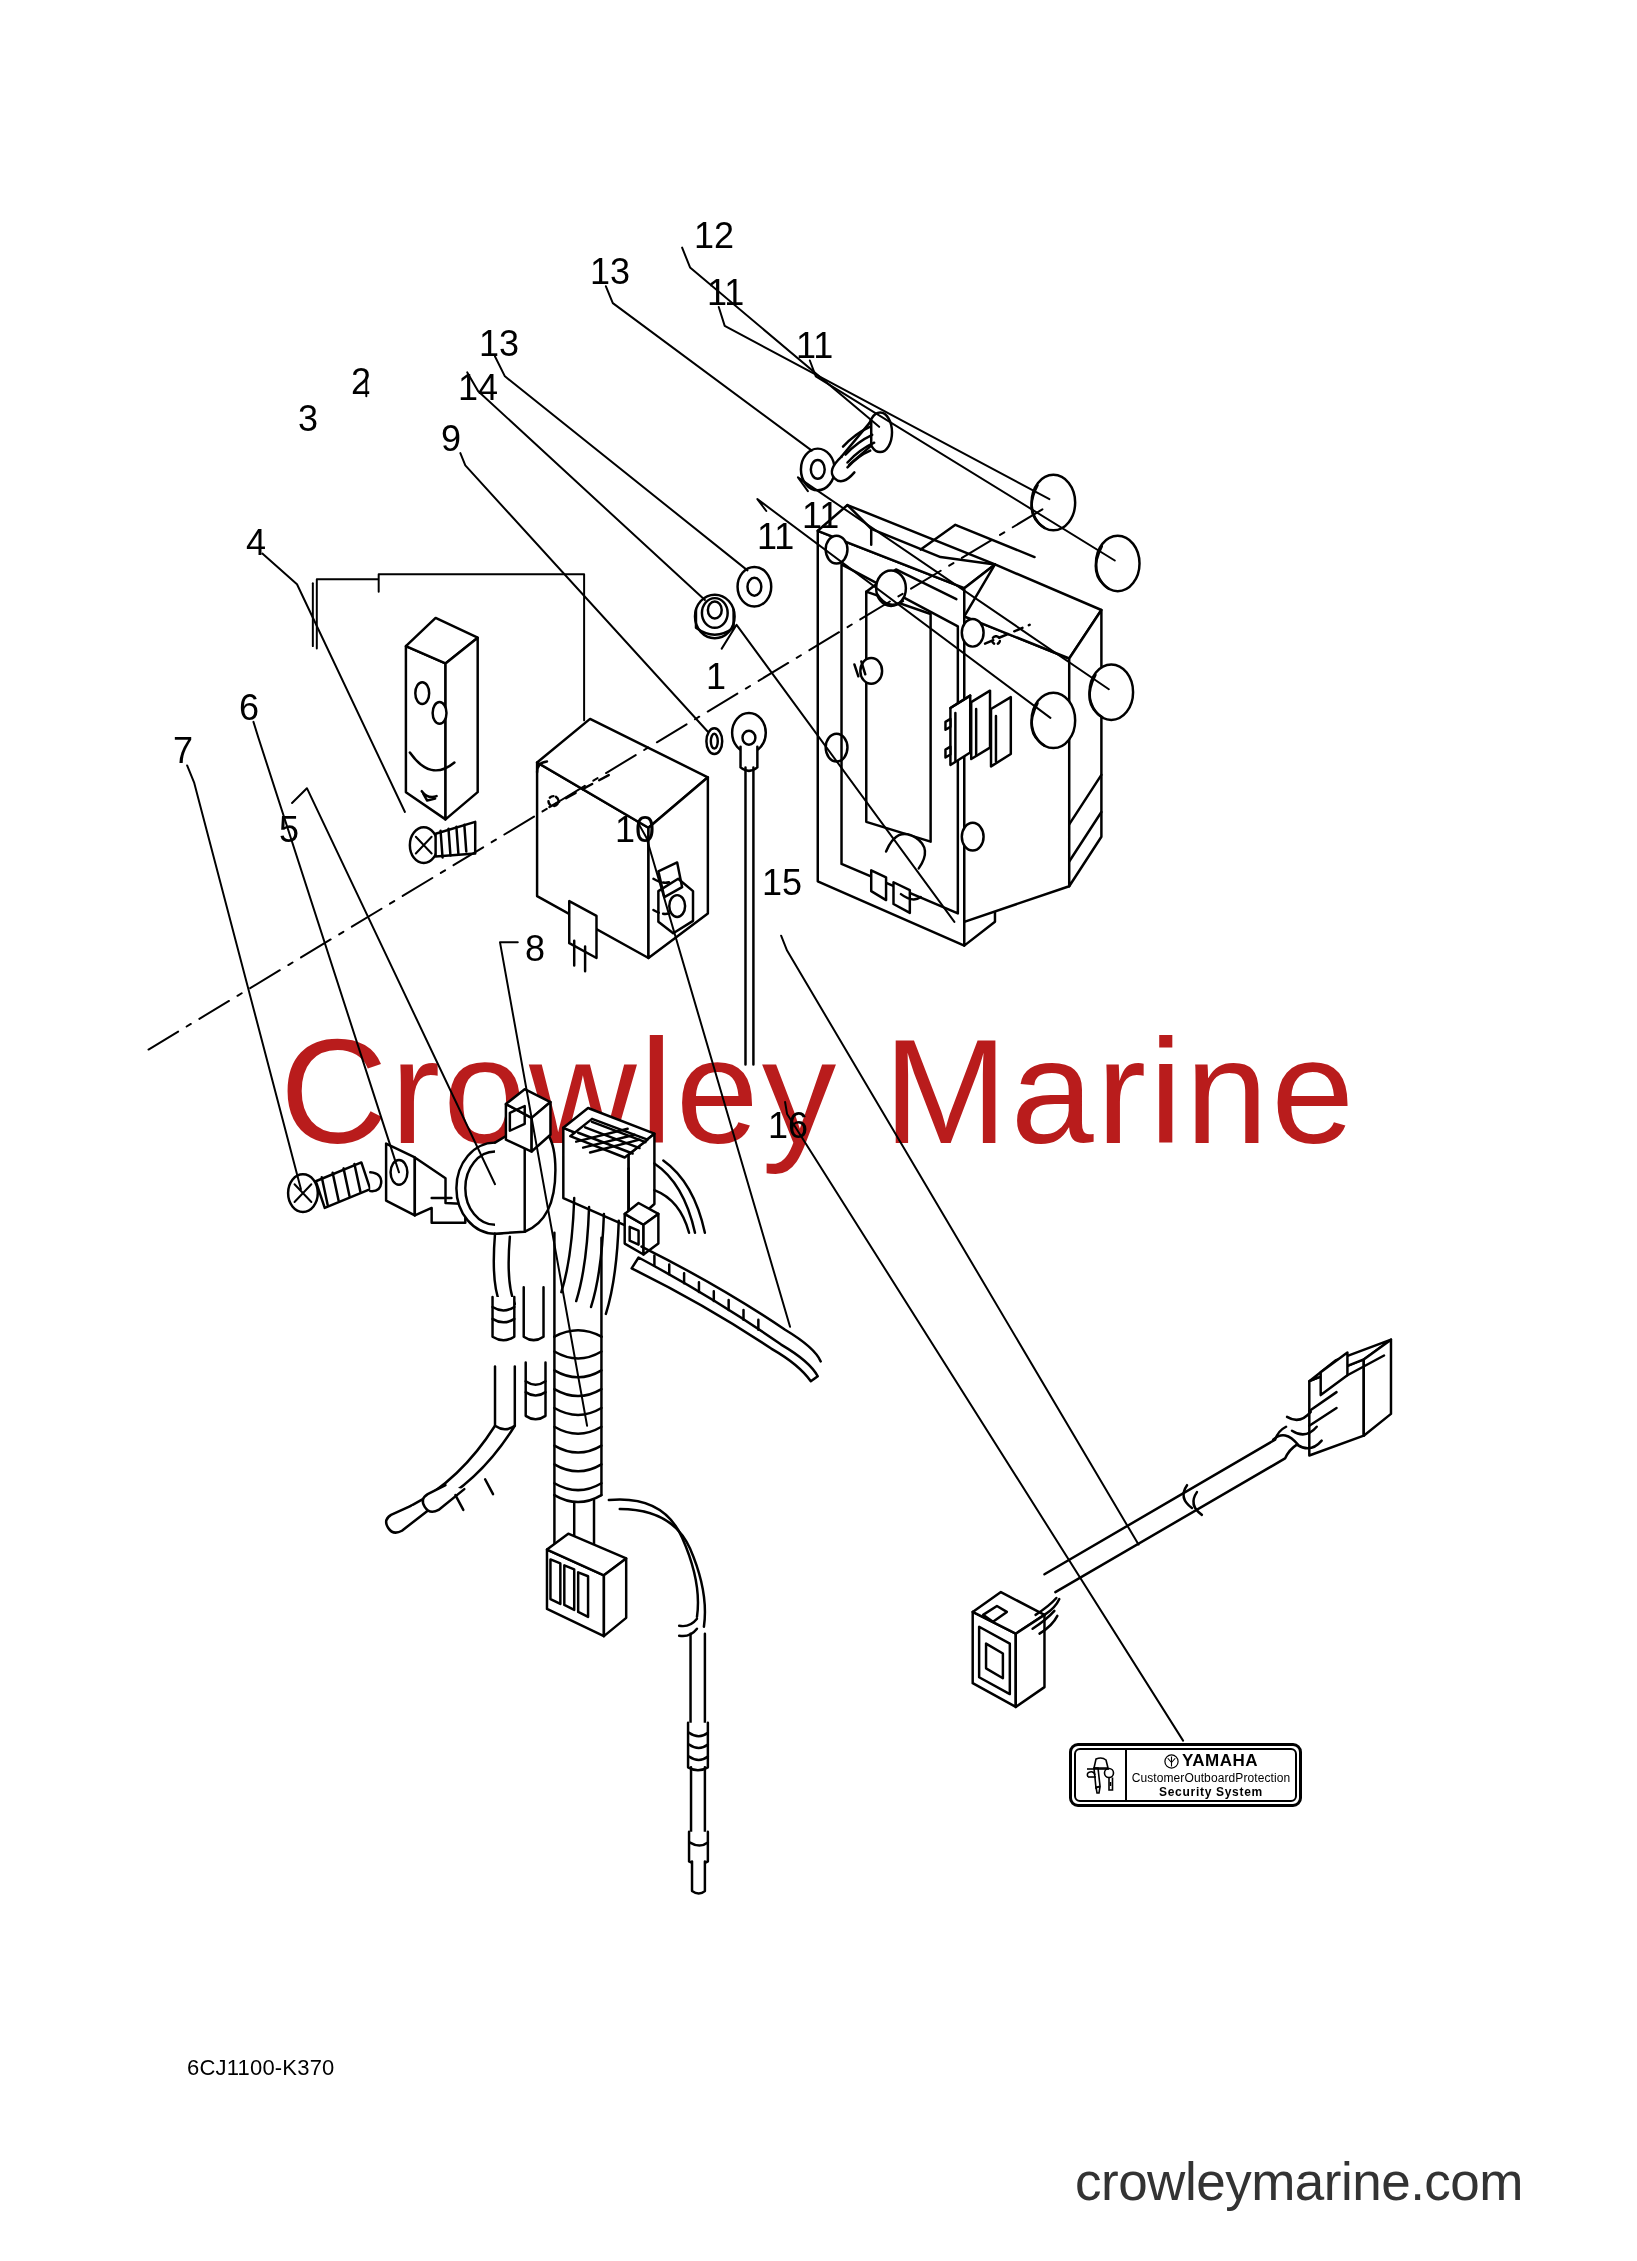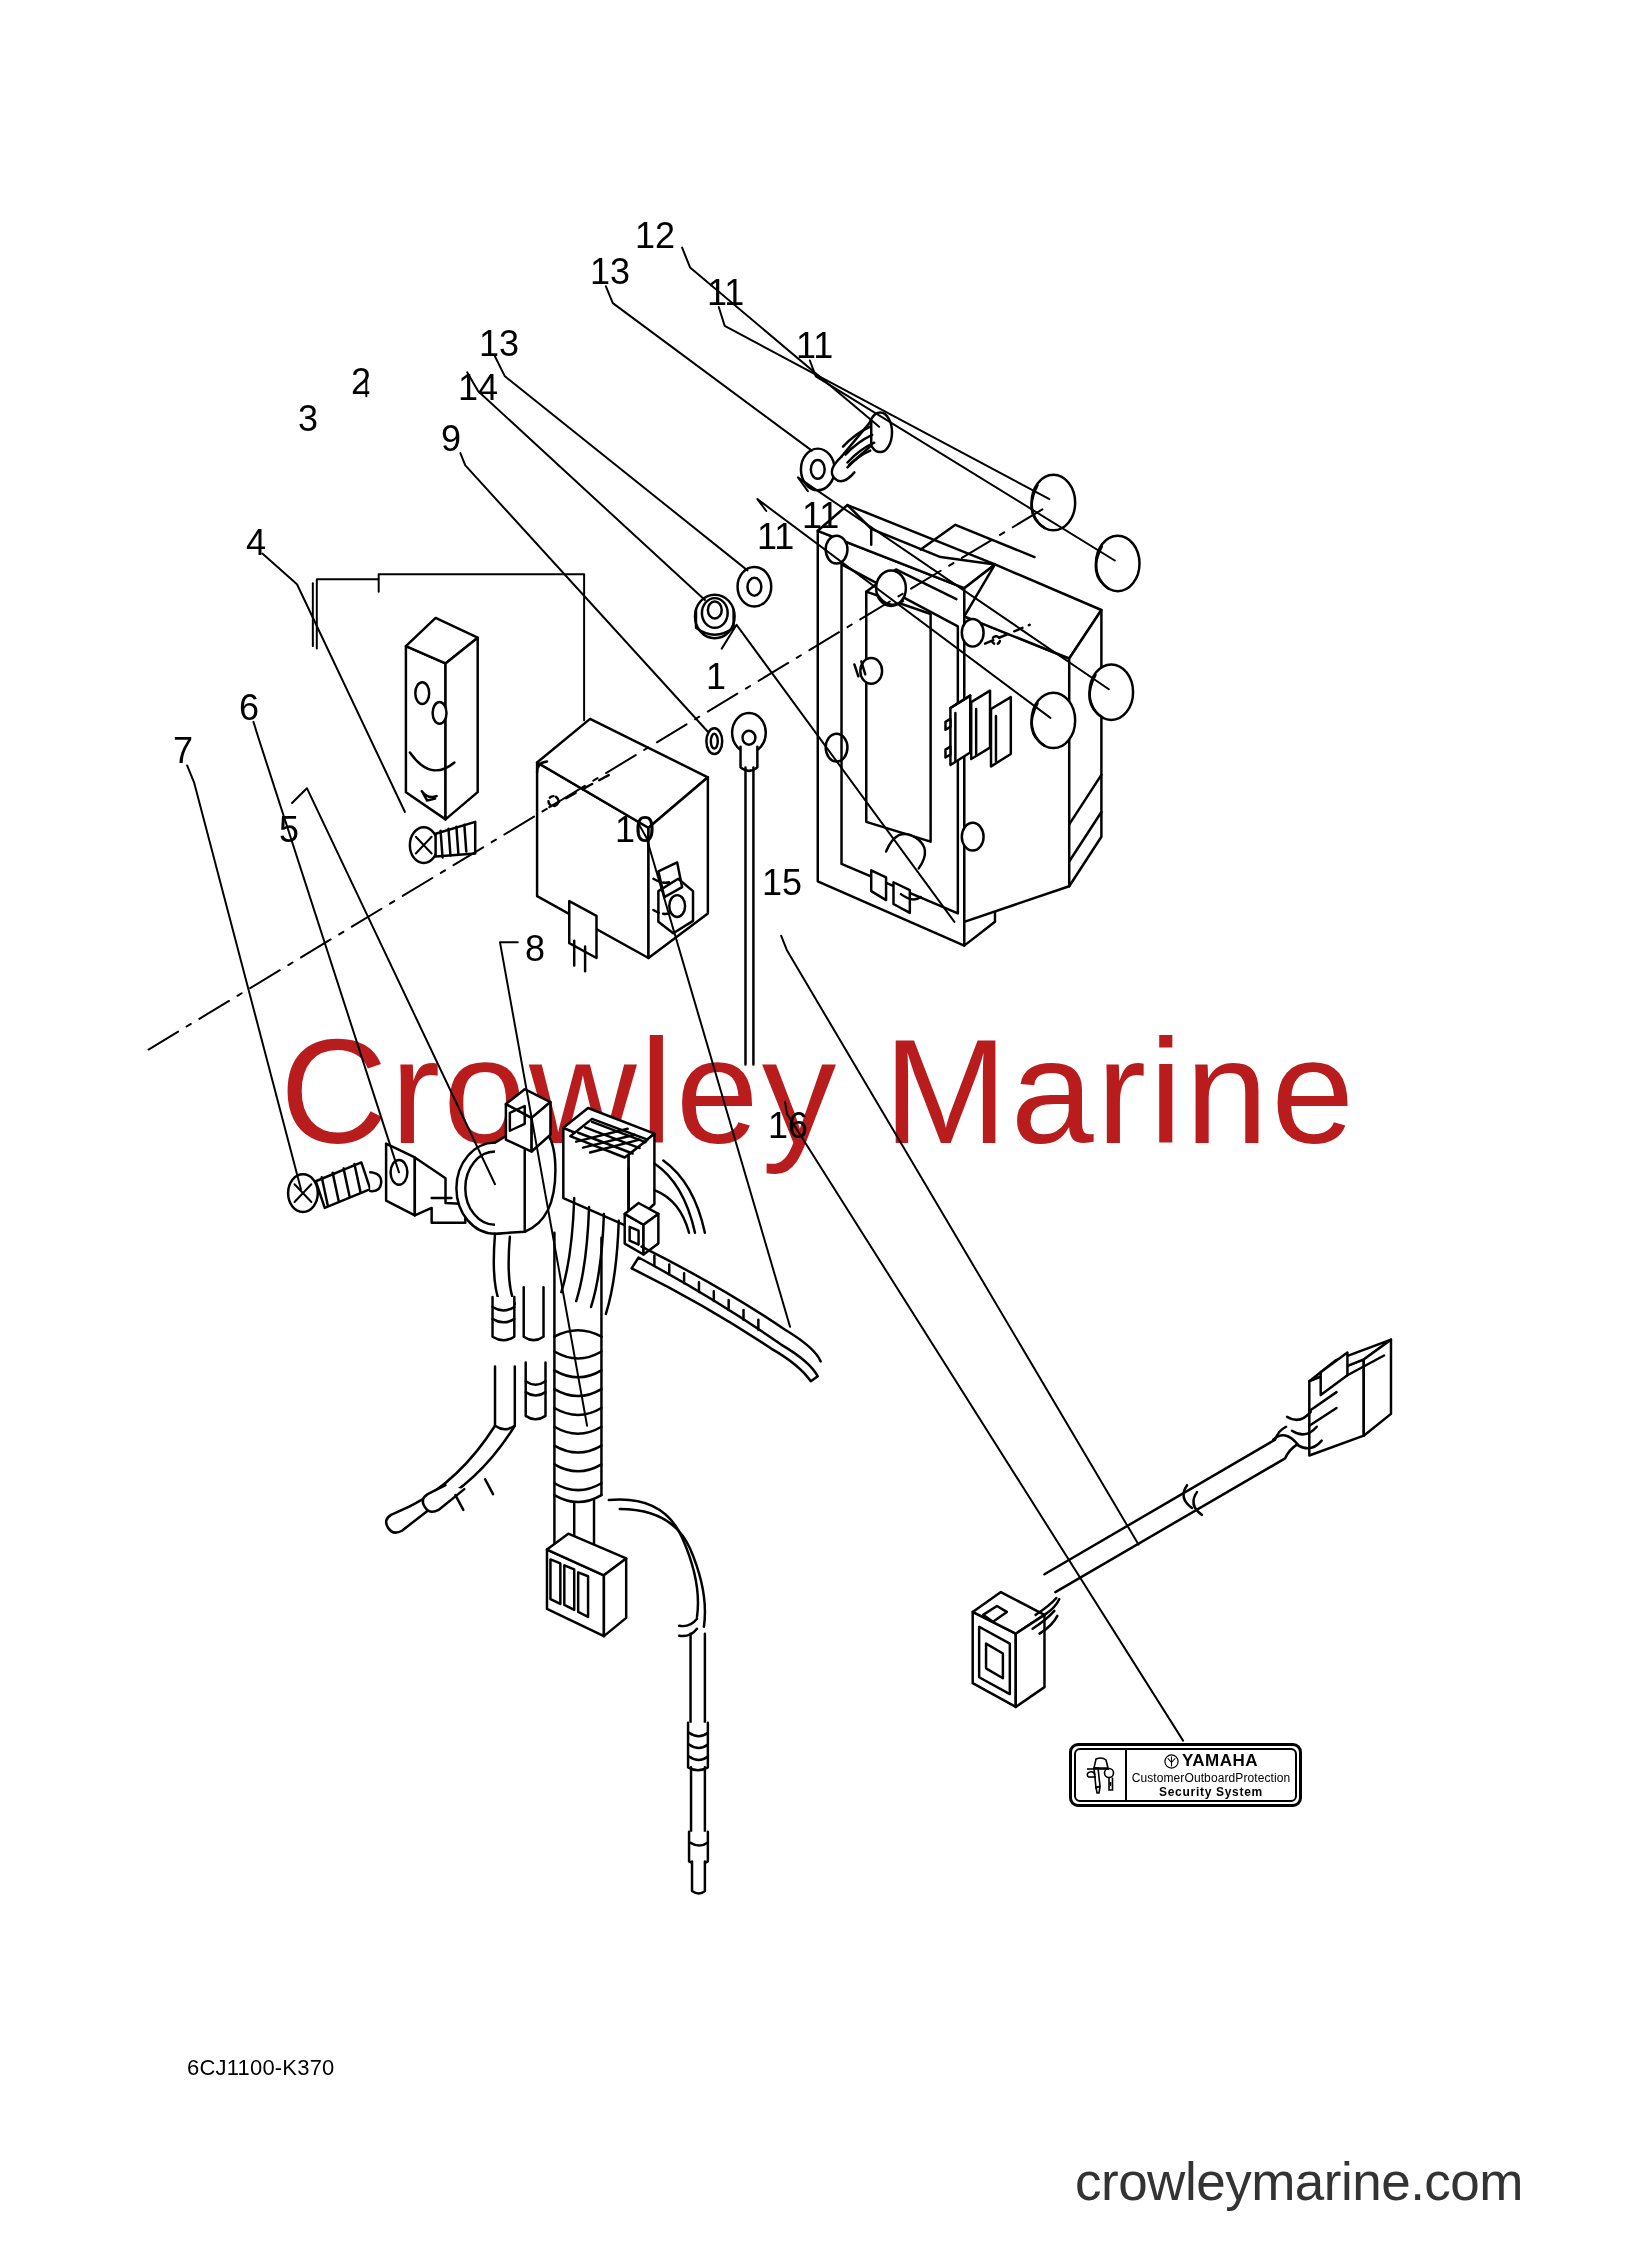--- a/index.html
+++ b/index.html
@@ -397,21 +397,21 @@
   <div class="callout" style="left:279px;top:812px;">5</div>
   <div class="callout" style="left:239px;top:690px;">6</div>
   <div class="callout" style="left:173px;top:733px;">7</div>
   <div class="callout" style="left:525px;top:931px;">8</div>
   <div class="callout" style="left:441px;top:421px;">9</div>
   <div class="callout" style="left:615px;top:812px;">10</div>
   <div class="callout" style="left:707px;top:275px;">11</div>
   <div class="callout" style="left:796px;top:328px;">11</div>
   <div class="callout" style="left:802px;top:498px;">11</div>
   <div class="callout" style="left:757px;top:519px;">11</div>
-  <div class="callout" style="left:635px;top:218px;">12</div>
+  <div class="callout" style="left:694px;top:218px;">12</div>
   <div class="callout" style="left:590px;top:254px;">13</div>
   <div class="callout" style="left:479px;top:326px;">13</div>
   <div class="callout" style="left:458px;top:342px;margin-top:28px;">14</div>
   <div class="callout" style="left:762px;top:865px;">15</div>
   <div class="callout" style="left:768px;top:1086px;margin-top:22px;">16</div>
 
   <div id="seclabel">
     <div class="lbl-outer"></div>
     <div class="lbl-inner">
       <div class="lbl-icon">

